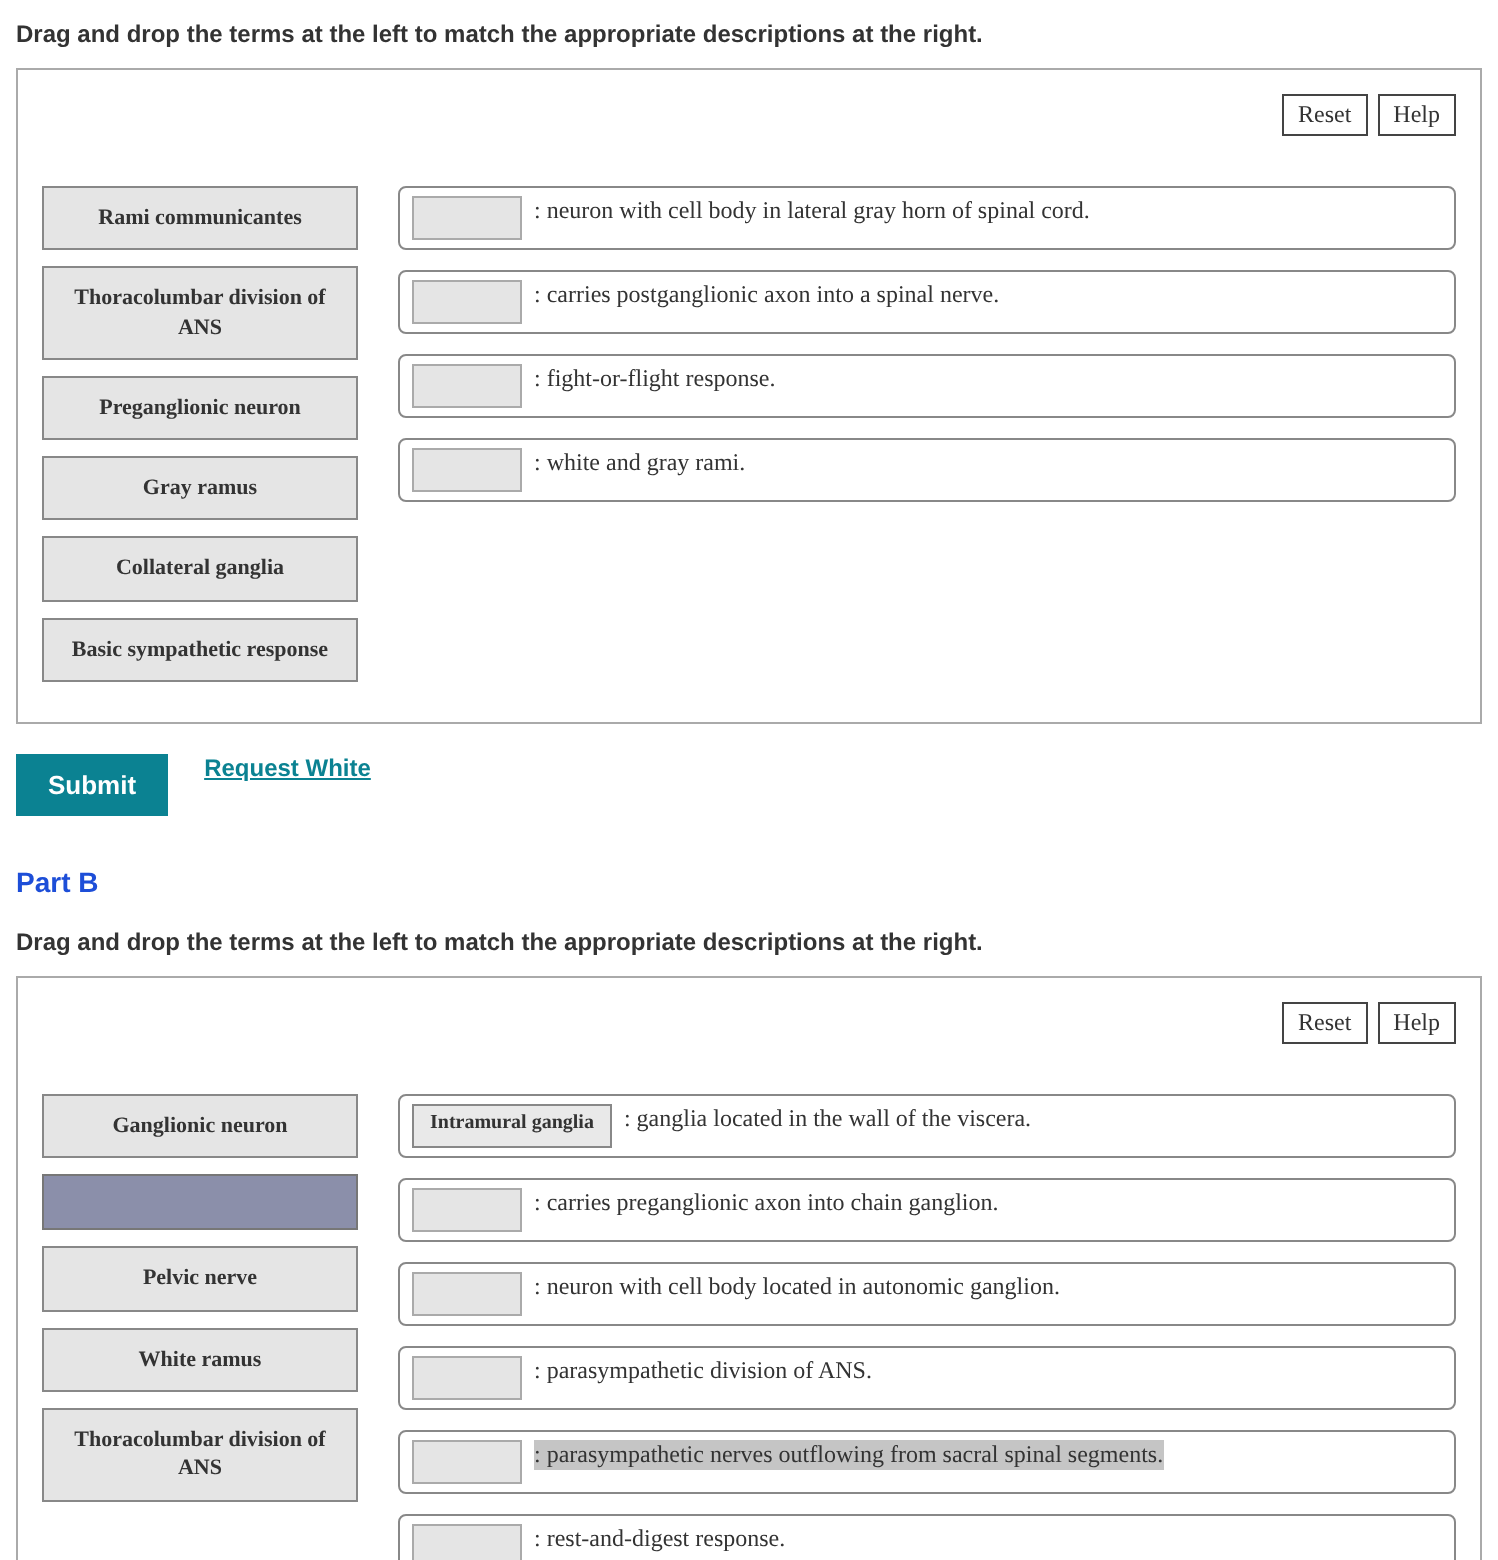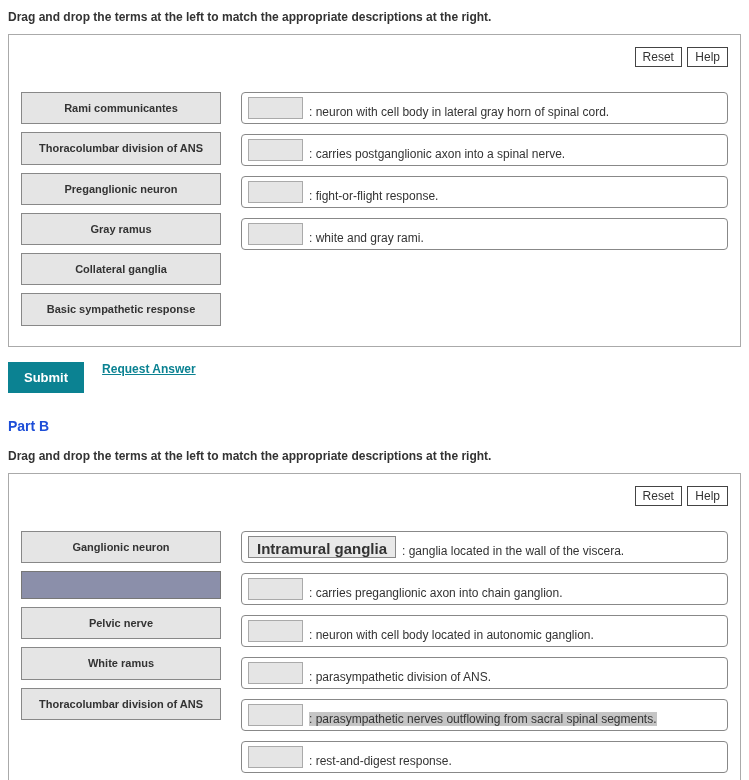--- a/index.html
+++ b/index.html
@@ -14,41 +14,42 @@
     .instructions {
       font-size: 12px;
       font-weight: bold;
       margin-bottom: 10px;
       color: #333;
     }
     .panel {
       border: 1px solid #aaa;
       padding: 12px;
       margin-bottom: 15px;
+      font-family: Liberation Serif, serif;
     }
     .top-buttons {
       text-align: right;
       margin-bottom: 25px;
     }
     .btn-box {
       display: inline-block;
       border: 1px solid #444;
       background: #fff;
       padding: 2px 7px;
       font-size: 12px;
       margin-left: 2px;
       cursor: pointer;
     }
     .matching-area {
       display: flex;
       gap: 20px;
       align-items: flex-start;
     }
     .terms-col {
-      width: 200px;
+      width: 158px;
       flex-shrink: 0;
     }
     .term-item {
       border: 1px solid #888;
       background: #e5e5e5;
       text-align: center;
       font-size: 11px;
       font-weight: bold;
       padding: 8px 6px;
       margin-bottom: 8px;
@@ -64,38 +65,38 @@
       border: 1px solid #777;
       min-height: 28px;
     }
     .drops-col {
       flex: 1;
     }
     .drop-row {
       border: 1px solid #888;
       border-radius: 4px;
       display: flex;
-      align-items: flex-end;
+      align-items: flex-start;
       padding: 4px 6px;
       margin-bottom: 10px;
       min-height: 32px;
     }
     .drop-zone {
       width: 55px;
       height: 22px;
       background: #e5e5e5;
       border: 1px solid #aaa;
       flex-shrink: 0;
       margin-right: 6px;
     }
     .drop-zone.filled {
       width: auto;
       min-width: 55px;
       padding: 3px 8px;
-      font-size: 15px;
+      font-size: 10px;
       font-weight: bold;
       background: #e9e9e9;
       border: 1px solid #888;
       white-space: nowrap;
     }
     .drop-desc {
       font-size: 12px;
       color: #333;
     }
     .drop-desc.highlighted {
@@ -165,21 +166,21 @@
         <div class="drop-row">
           <div class="drop-zone"></div>
           <span class="drop-desc">: white and gray rami.</span>
         </div>
       </div>
   </div>
 </div>
 
 <div class="action-bar">
   <button class="submit-btn">Submit</button>
-  <a class="request-link">Request Answer</a>
+  <a class="request-link">Request White</a>
 </div>
 
 <div class="part-header">Part B</div>
 <div class="instructions">Drag and drop the terms at the left to match the appropriate descriptions at the right.</div>
 
 <div class="panel">
   <div class="top-buttons">
     <span class="btn-box">Reset</span>
     <span class="btn-box">Help</span>
   </div>

